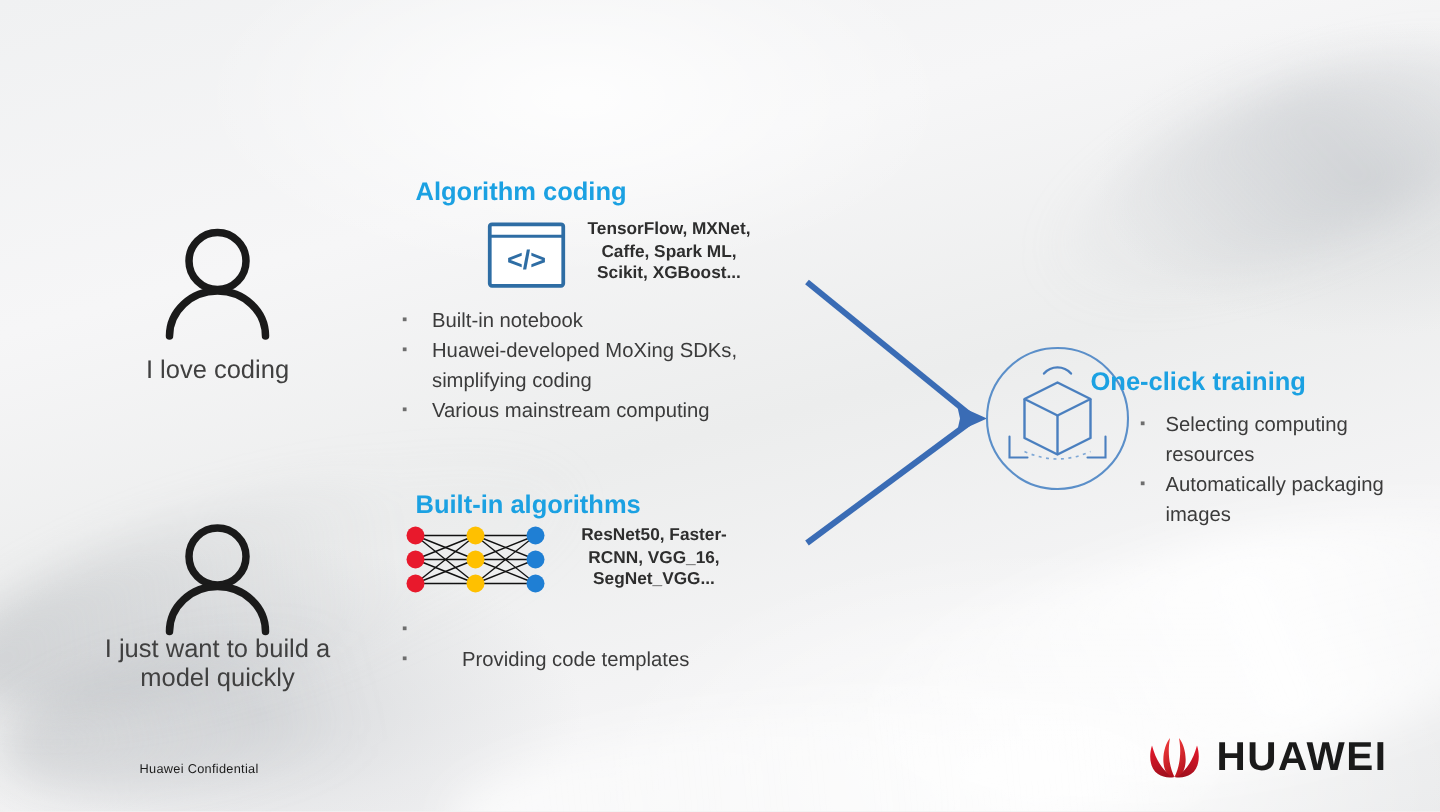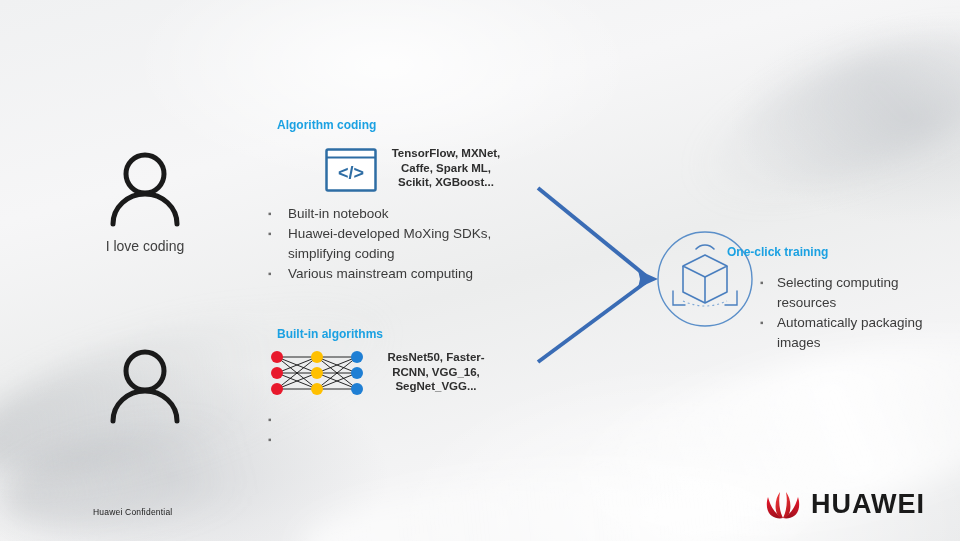--- a/index.html
+++ b/index.html
@@ -58,29 +58,29 @@
   }
   .wisp-e {
     left: 300px; top: 470px;
     width: 520px; height: 110px;
     background: linear-gradient(90deg, rgba(255,255,255,0.7), rgba(255,255,255,0.2));
     transform: rotate(-5deg);
   }
 
   .heading {
     position: absolute;
-    font-size: 12px;
+    font-size: 17px;
     font-weight: bold;
     color: #1BA1E2;
     letter-spacing: 0px;
     white-space: nowrap;
   }
   .person-label {
     position: absolute;
-    font-size: 14px;
+    font-size: 17px;
     color: #404040;
     text-align: center;
     line-height: 19px;
   }
   .bullets {
     position: absolute;
     font-size: 13.5px;
     color: #3b3b3b;
     line-height: 20px;
   }
@@ -145,20 +145,22 @@
     </svg>
   </div>
   <div class="person-label" style="left:60px; top:237px; width:170px;">I love coding</div>
 
   <div style="position:absolute; left:105px; top:345px;">
     <svg width="80" height="80" viewBox="0 0 80 80" aria-hidden="true">
       <circle cx="40" cy="26" r="19" fill="none" stroke="#1a1a1a" stroke-width="5"></circle>
       <path d="M8 76 A32 30 0 0 1 72 76" fill="none" stroke="#1a1a1a" stroke-width="5" stroke-linecap="round"></path>
     </svg>
   </div>
+  <div class="person-label" style="left:60px; top:423px; width:170px; white-space:pre-line;">I just want to build a
+model quickly</div>
 
   <div class="heading" style="left:277px; top:118px;">Algorithm coding</div>
 
 
   <div style="position:absolute; left:325px; top:148px;">
     <svg width="52" height="44" viewBox="0 0 52 44" aria-hidden="true">
       <rect x="1.5" y="1.5" width="49" height="41" rx="1.5" fill="#ffffff" stroke="#2E6DA4" stroke-width="2.5"></rect>
       <line x1="1.5" y1="9.5" x2="50.5" y2="9.5" stroke="#2E6DA4" stroke-width="2"></line>
       <text x="26" y="31" font-family="'Liberation Sans',sans-serif" font-size="18" font-weight="bold" fill="#2E6DA4" text-anchor="middle">&lt;/&gt;</text>
     </svg>
@@ -222,20 +224,21 @@
   <div class="caption" style="left:370px; top:350px; width:132px;">ResNet50, Faster-
 RCNN, VGG_16,
 SegNet_VGG...</div>
 
   <div class="bullets" style="left:268px; top:410px; width:290px;">
     <div class="row">
       <span class="bsq" style="width:40px;">▪</span>
     </div>
     <div class="row">
       <span class="bsq" style="width:40px;">▪</span>
+      <span class="btxt">Providing code templates</span>
     </div>
   </div>
 
   <div style="position:absolute; left:506px; top:184px;">
     <svg width="160" height="200" viewBox="0 0 160 200" aria-hidden="true">
       <line x1="32" y1="4" x2="140" y2="92" stroke="#3A6CB5" stroke-width="4"></line>
       <line x1="32" y1="178" x2="140" y2="98" stroke="#3A6CB5" stroke-width="4"></line>
       <polygon points="152,95 132,86 134,95 132,104" fill="#3A6CB5"></polygon>
     </svg>
   </div>

